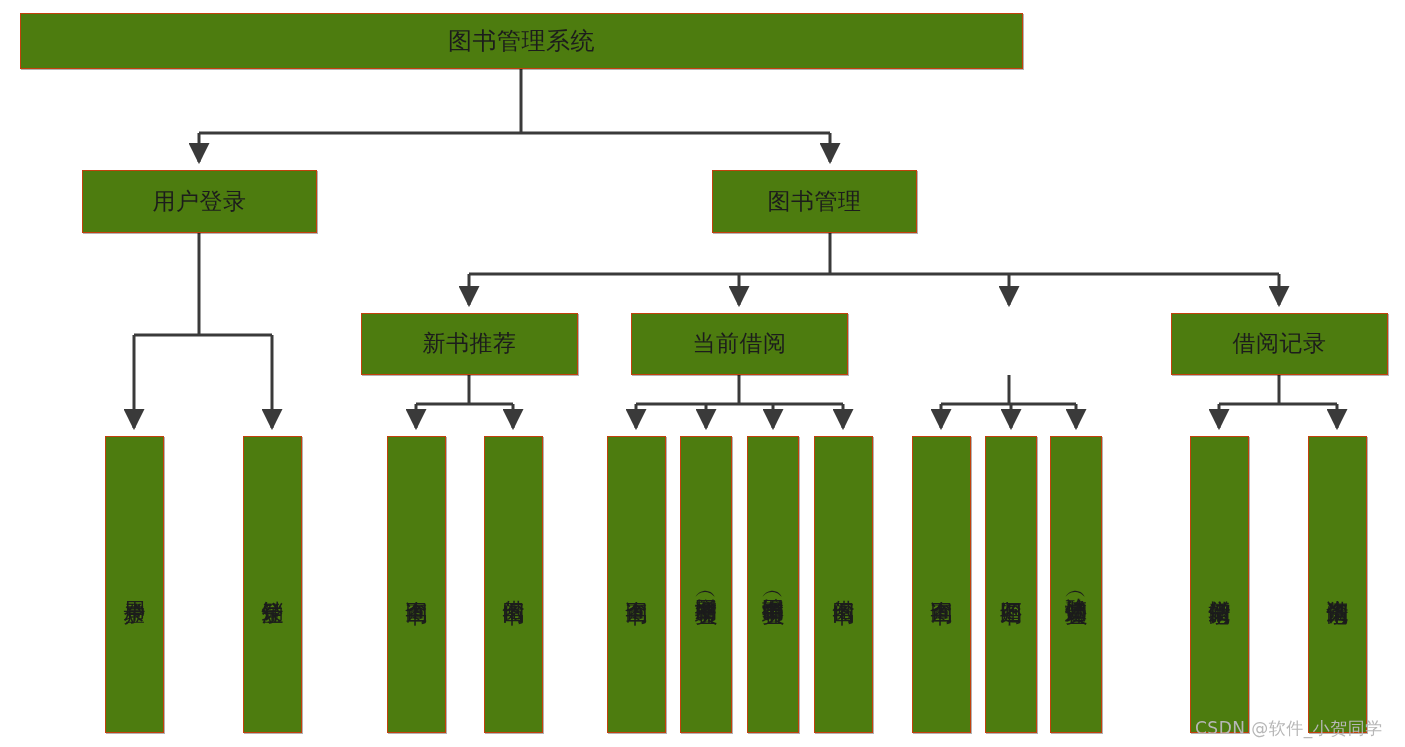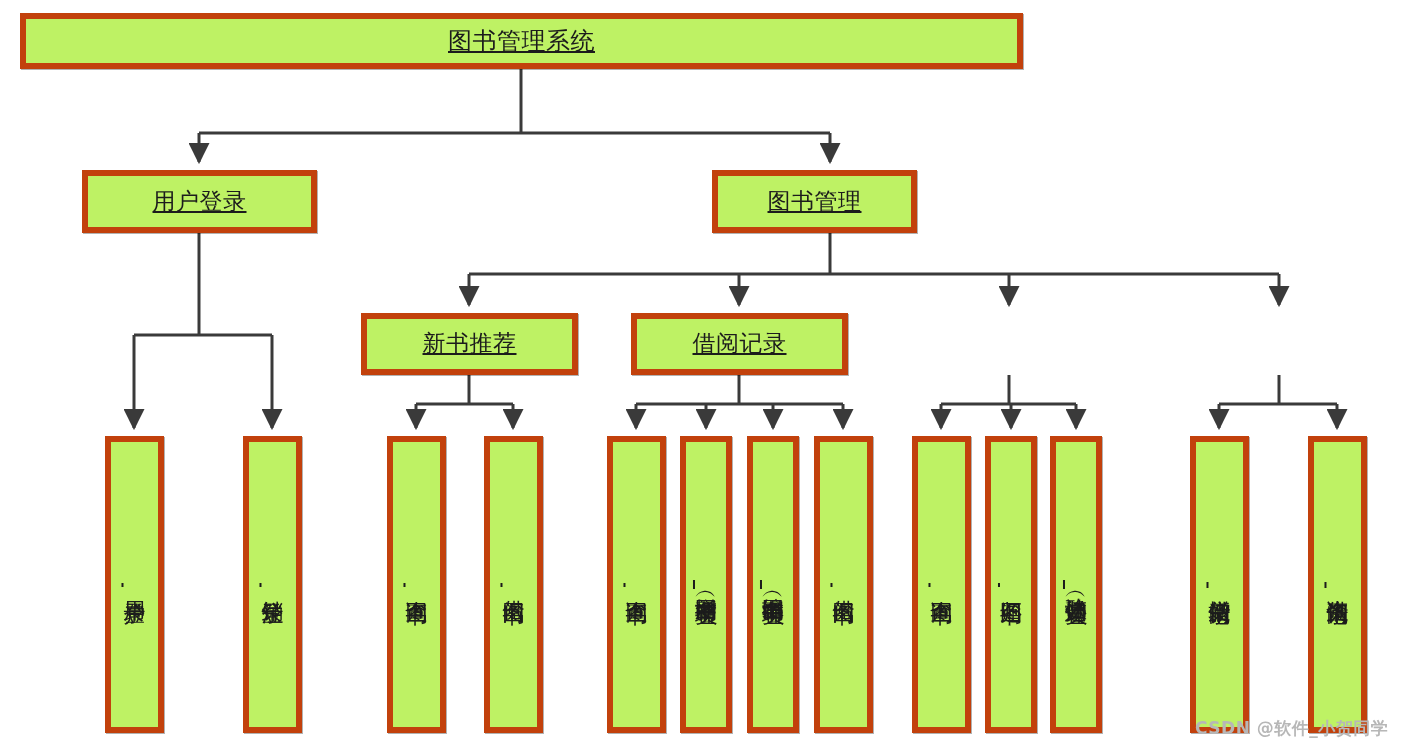--- a/index.html
+++ b/index.html
@@ -22,28 +22,27 @@
     position: absolute;
     left: 0;
     top: 0;
     width: 1405px;
     height: 747px;
     pointer-events: none;
   }
   .node {
     position: absolute;
     box-sizing: border-box;
-    border: 6px solid #c2410c;
-    background: #bef264;
+    border: 1px solid #c2410c;
+    background: #4d7c0f;
     display: flex;
     align-items: center;
     justify-content: center;
     color: #1c1c1c;
     box-shadow: 1px 1px 0 rgba(0,0,0,0.30);
-    text-decoration: underline;
   }
   .node-h {
     font-size: 23px;
     line-height: 1.1;
     letter-spacing: 0.5px;
     white-space: nowrap;
   }
   .node-root {
     font-size: 24px;
   }
@@ -63,21 +62,20 @@
     white-space: normal;
     text-align: center;
   }
   .watermark {
     position: absolute;
     color: #b7b7b7;
     font-size: 17px;
     letter-spacing: 0.5px;
     white-space: nowrap;
     user-select: none;
-    font-weight: bold;
   }
 </style>
 </head>
 <body>
 
 <div id="canvas">
 
   <svg id="edges" viewBox="0 0 1405 747" width="1405" height="747" aria-hidden="true">
     <defs>
       <marker id="arrow" viewBox="0 0 10 10" refX="9" refY="5" markerWidth="7" markerHeight="7" orient="auto-start-reverse">
@@ -136,20 +134,23 @@
     <span>用户登录</span>
   </div>
   <div class="node node-h" id="l2-1" style="left: 712px; top: 170px; width: 205px; height: 63px;">
     <span>图书管理</span>
   </div>
 
   <div class="node node-h" id="l3-0" style="left: 361px; top: 313px; width: 217px; height: 62px;">
     <span>新书推荐</span>
   </div>
   <div class="node node-h" id="l3-1" style="left: 631px; top: 313px; width: 217px; height: 62px;">
+    <span>当前借阅</span>
+  </div>
+  <div class="node node-h" id="l3-3" style="left: 1171px; top: 313px; width: 217px; height: 62px;">
     <span>借阅记录</span>
   </div>
 
   <div class="node node-v" id="lf-0" style="left: 105px; top: 436px; width: 59px; height: 297px;">
     <span class="vlabel">用户登录</span>
   </div>
   <div class="node node-v" id="lf-1" style="left: 243px; top: 436px; width: 59px; height: 297px;">
     <span class="vlabel">注销登录</span>
   </div>
   <div class="node node-v" id="lf-2" style="left: 387px; top: 436px; width: 59px; height: 297px;">

